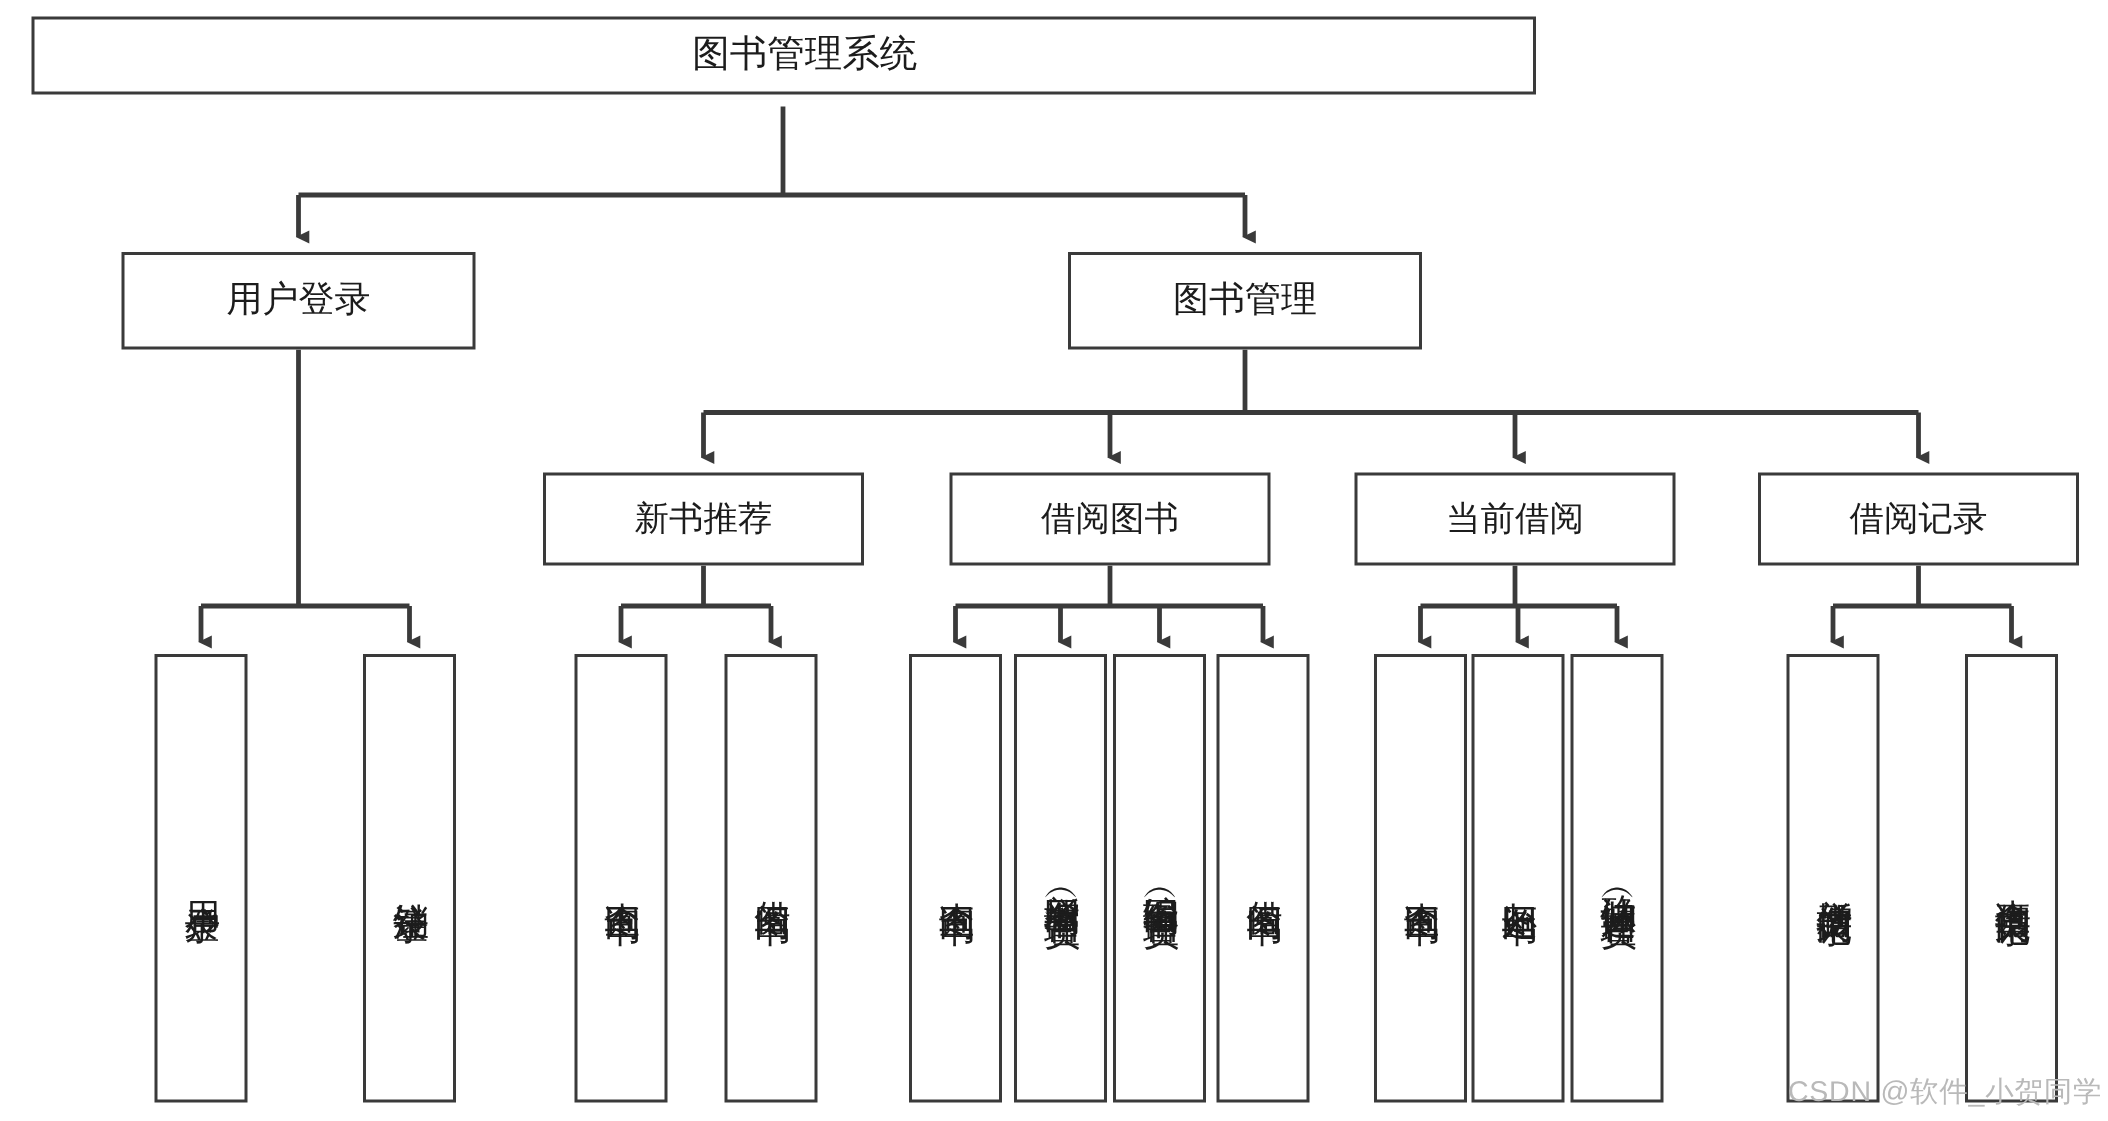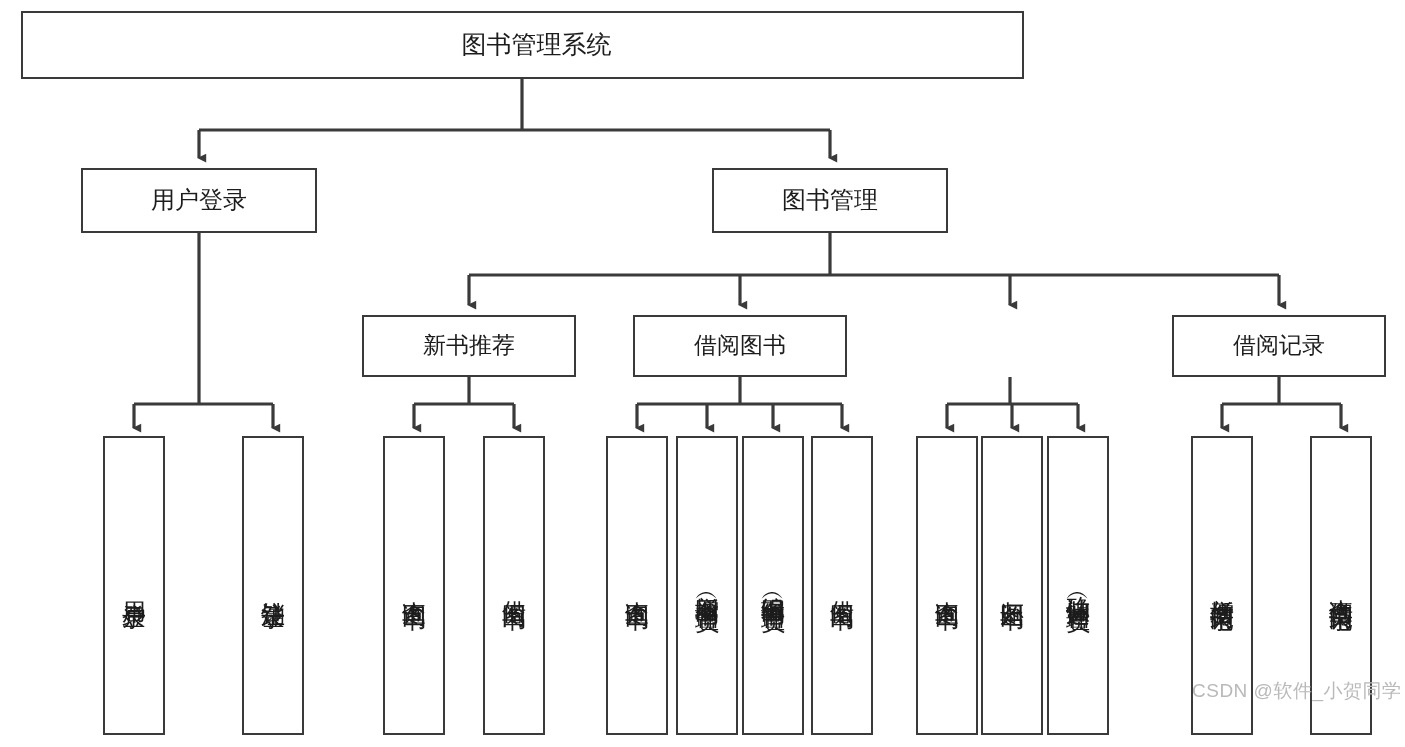--- a/index.html
+++ b/index.html
@@ -111,36 +111,39 @@
       <path d="M 1012 404 L 1012 428" marker-end="url(#arrow)"></path>
       <path d="M 1078 404 L 1078 428" marker-end="url(#arrow)"></path>
 
       <path d="M 1279 377 L 1279 404"></path>
       <path d="M 1222 404 L 1341 404"></path>
       <path d="M 1222 404 L 1222 428" marker-end="url(#arrow)"></path>
       <path d="M 1341 404 L 1341 428" marker-end="url(#arrow)"></path>
     </g>
   </svg>
 
-  <div class="node node-root" style="left:21px; top:11px; width:1003px; height:68px;padding-left:28px;">
+  <div class="node node-root" style="left:21px; top:11px; width:1003px; height:52px;padding-left:28px;">
     <span class="lbl">图书管理系统</span>
   </div>
 
   <div class="node node-l2" style="left:81px; top:168px; width:236px; height:65px;">
     <span class="lbl">用户登录</span>
   </div>
   <div class="node node-l2" style="left:712px; top:168px; width:236px; height:65px;">
     <span class="lbl">图书管理</span>
   </div>
 
   <div class="node node-l3" style="left:362px; top:315px; width:214px; height:62px;">
     <span class="lbl">新书推荐</span>
   </div>
   <div class="node node-l3" style="left:633px; top:315px; width:214px; height:62px;">
     <span class="lbl">借阅图书</span>
+  </div>
+  <div class="node node-l3" style="left:903px; top:315px; width:214px; height:62px;">
+    <span class="lbl">当前借阅</span>
   </div>
   <div class="node node-l3" style="left:1172px; top:315px; width:214px; height:62px;align-items:center;">
     <span class="lbl">借阅记录</span>
   </div>
 
   <div class="node node-leaf" style="left:103px; top:436px; width:62px; height:299px;">
     <span class="lbl">用户登录</span>
   </div>
   <div class="node node-leaf" style="left:242px; top:436px; width:62px; height:299px;">
     <span class="lbl">注销登录</span>
@@ -176,15 +179,15 @@
     <span class="lbl">确认归还（管理员）</span>
   </div>
 
   <div class="node node-leaf" style="left:1191px; top:436px; width:62px; height:299px;">
     <span class="lbl">新增借阅记录</span>
   </div>
   <div class="node node-leaf" style="left:1310px; top:436px; width:62px; height:299px;">
     <span class="lbl">查询借阅记录</span>
   </div>
 
-  <div class="watermark" style="left:1192px; top:678px;">CSDN @软件_小贺同学</div>
+  <div class="watermark" style="left:1192px; top:715px;">CSDN @软件_小贺同学</div>
 
 </div>
 
 </body></html>

